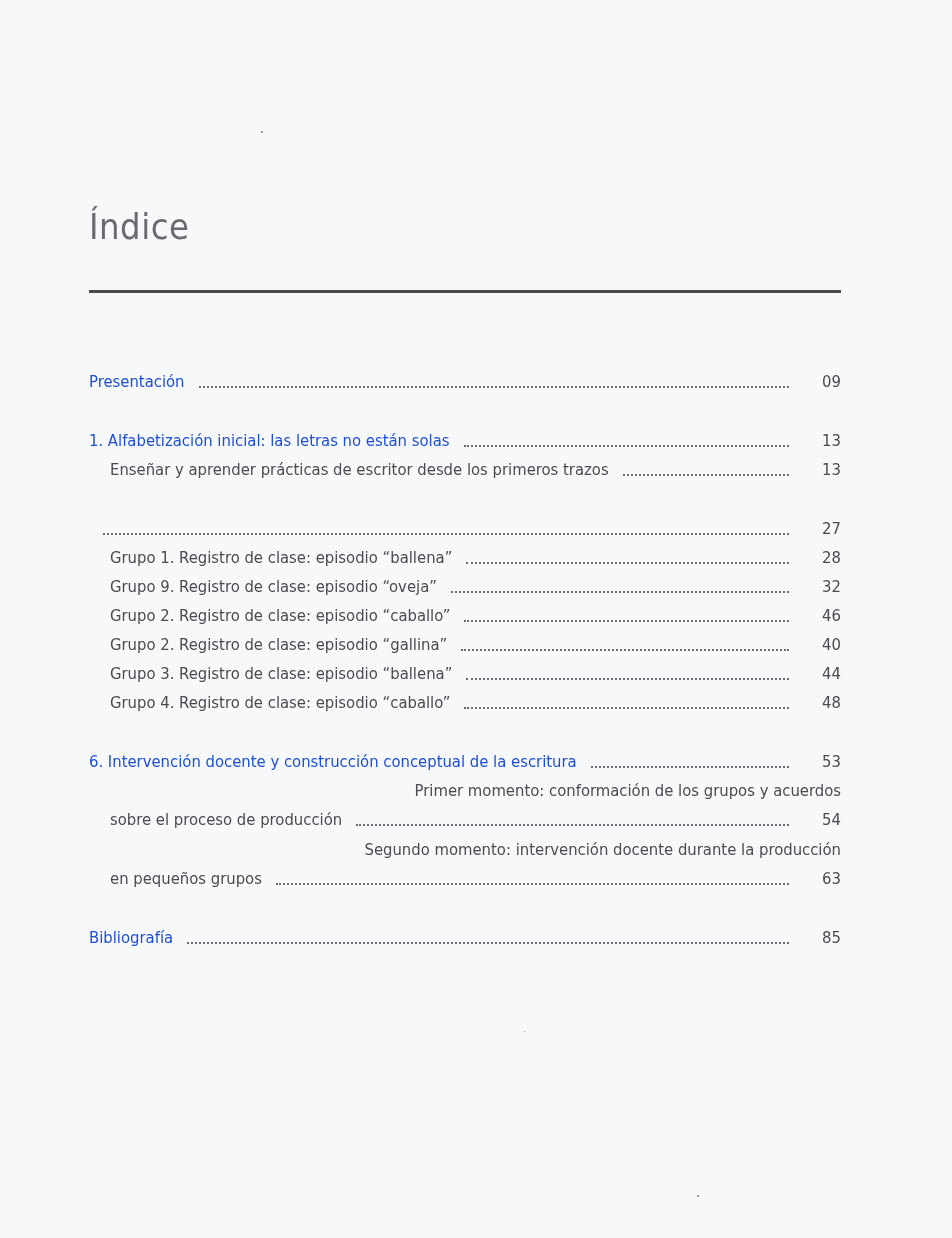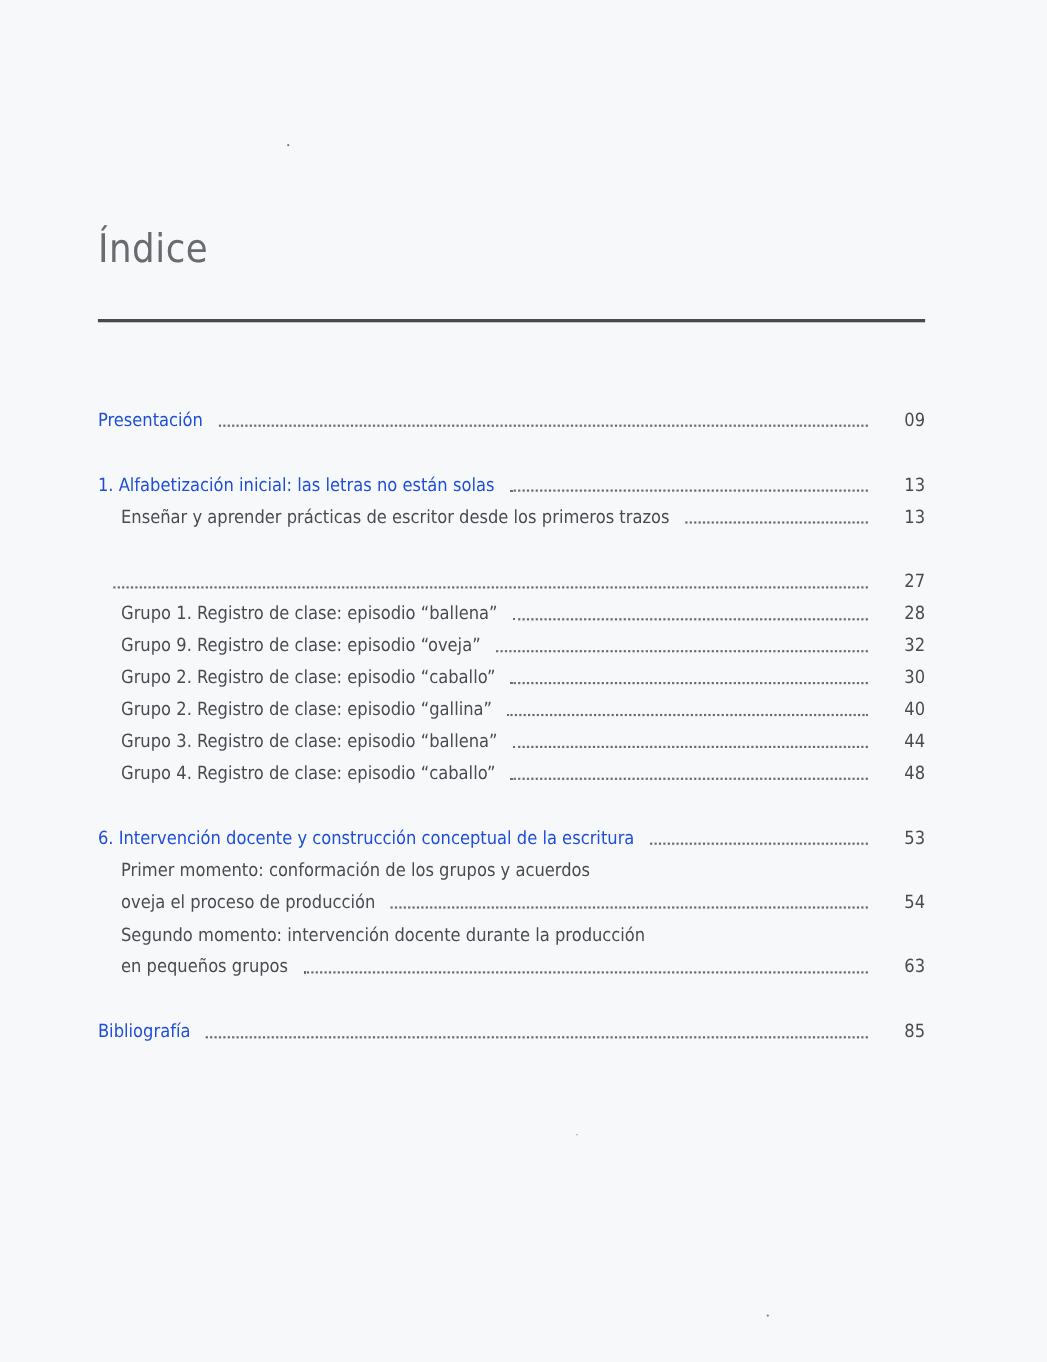--- a/index.html
+++ b/index.html
@@ -17,21 +17,21 @@
   .rule {
     position:absolute; left:89px; top:290px; width:752px; height:3px;
     background:#4a4a4e;
   }
   .toc { position:absolute; left:0; top:0; width:952px; }
   .row {
     position:absolute; left:89px; width:752px; height:26px;
     display:flex; align-items:flex-end;
     font-size:16.5px; line-height:20px;
   }
-  .row.sub { left:110px; width:731px; }
+  .row.sub { left:110px; width:731px;justify-content:flex-end; }
   .row .label { white-space:nowrap; }
   .row.main .label { color:#1d4ed8; }
   .row.sub .label { color:#4a4a50; }
   .row .dots {
     flex:1; margin:0 22px 4px 14px; height:2px;
     border-bottom:2px dotted #6a6a70;
   }
   .row .page { width:30px; text-align:right; color:#4a4a50; font-size:16.5px; }
   .speck { position:absolute; width:2px; height:2px; background:#777; border-radius:1px; }
 </style>
@@ -69,21 +69,21 @@
     <span class="page">28</span>
   </div>
   <div class="row sub" style="top:571px">
     <span class="label">Grupo 9. Registro de clase: episodio “oveja”</span>
     <span class="dots"></span>
     <span class="page">32</span>
   </div>
   <div class="row sub" style="top:600px">
     <span class="label">Grupo 2. Registro de clase: episodio “caballo”</span>
     <span class="dots"></span>
-    <span class="page">30</span>
+    <span class="page">46</span>
   </div>
   <div class="row sub" style="top:629px">
     <span class="label">Grupo 2. Registro de clase: episodio “gallina”</span>
     <span class="dots"></span>
     <span class="page">40</span>
   </div>
   <div class="row sub" style="top:658px">
     <span class="label">Grupo 3. Registro de clase: episodio “ballena”</span>
     <span class="dots"></span>
     <span class="page">44</span>
@@ -97,21 +97,21 @@
   <div class="row main" style="top:746px">
     <span class="label">6. Intervención docente y construcción conceptual de la escritura</span>
     <span class="dots"></span>
     <span class="page">53</span>
   </div>
   <div class="row sub nodots" style="top:775px">
     <span class="label">Primer momento: conformación de los grupos y acuerdos</span>
 
   </div>
   <div class="row sub" style="top:804px">
-    <span class="label">oveja el proceso de producción</span>
+    <span class="label">sobre el proceso de producción</span>
     <span class="dots"></span>
     <span class="page">54</span>
   </div>
   <div class="row sub nodots" style="top:834px">
     <span class="label">Segundo momento: intervención docente durante la producción</span>
 
   </div>
   <div class="row sub" style="top:863px">
     <span class="label">en pequeños grupos</span>
     <span class="dots"></span>

